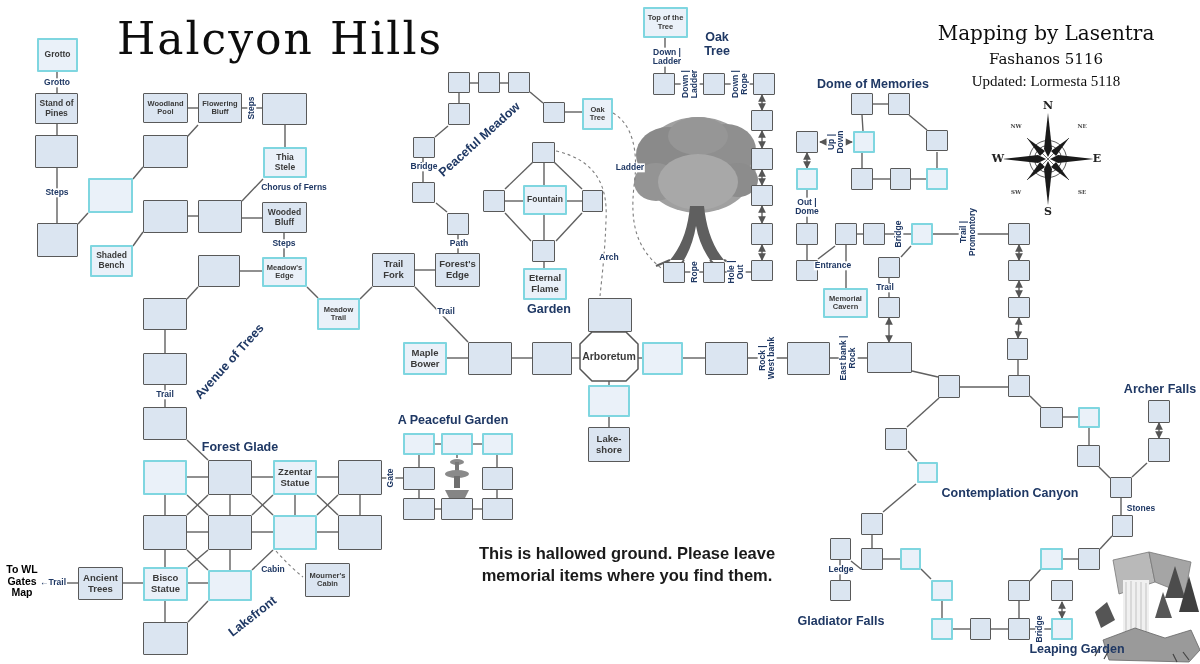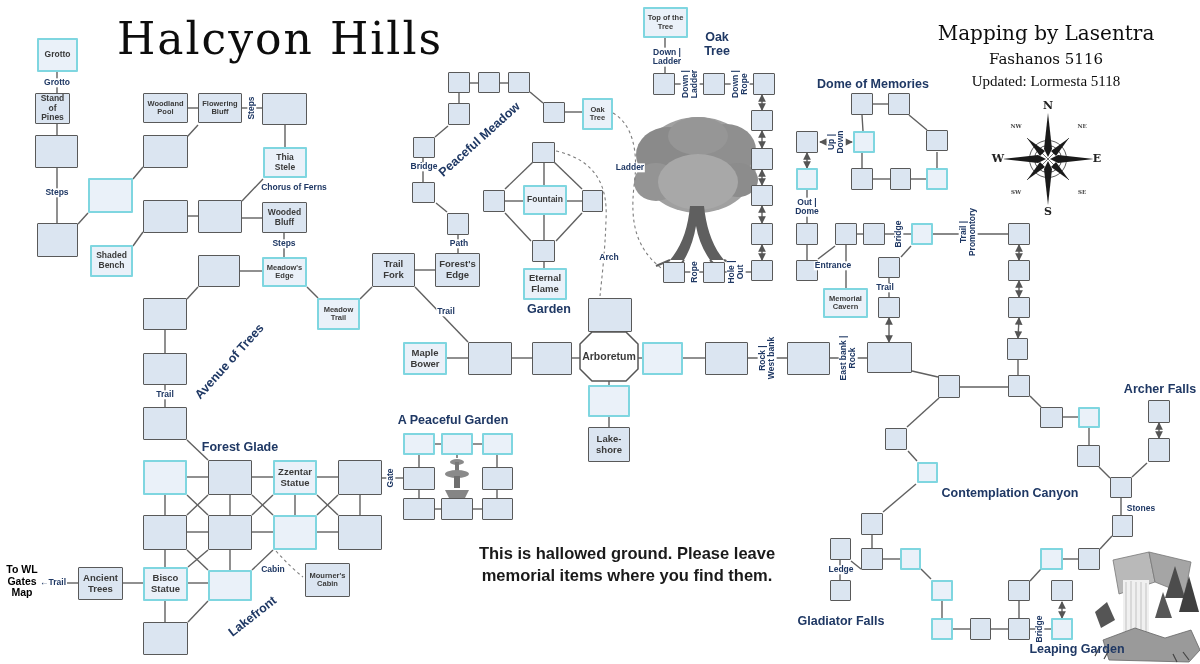--- a/index.html
+++ b/index.html
@@ -238,21 +238,21 @@
       <line x1="827" y1="142" x2="820" y2="142" class="wire" marker-end="url(#arr)"></line>
       <line x1="845" y1="142" x2="852" y2="142" class="wire" marker-end="url(#arr)"></line>
       <path d="M613,113 C632,124 639,150 634,186 C630,223 636,248 661,268" class="dash"></path>
       <path d="M556,151 C596,160 608,186 606,220 C605,252 602,276 600,296" class="dash"></path>
       <path d="M276,551 C285,561 294,570 303,577" class="dash"></path>
       <polygon points="592,332 626,332 638,344 638,369 626,381 592,381 580,369 580,344" fill="#fff" stroke="#555" stroke-width="1.5"></polygon>
     </svg>
 
   <div id="rooms">
       <div class="room mem" style="left: 37px; top: 38px; width: 41px; height: 34px;">Grotto</div>
-      <div class="room" style="left: 35px; top: 93px; width: 35px; height: 31px; text-align: center;">Stand of
+      <div class="room" style="left: 35px; top: 93px; width: 43px; height: 31px; text-align: center;">Stand of
 Pines</div>
       <div class="room" style="left: 35px; top: 135px; width: 43px; height: 33px;"></div>
       <div class="room" style="left: 37px; top: 223px; width: 41px; height: 34px;"></div>
       <div class="room" style="left: 143px; top: 93px; width: 45px; height: 30px; font-size: 7.5px;">Woodland
 Pool</div>
       <div class="room" style="left: 198px; top: 93px; width: 44px; height: 30px; font-size: 7.5px;">Flowering
 Bluff</div>
       <div class="room" style="left: 262px; top: 93px; width: 45px; height: 32px;"></div>
       <div class="room" style="left: 143px; top: 135px; width: 45px; height: 33px;"></div>
       <div class="room mem" style="left: 88px; top: 178px; width: 45px; height: 35px;"></div>

